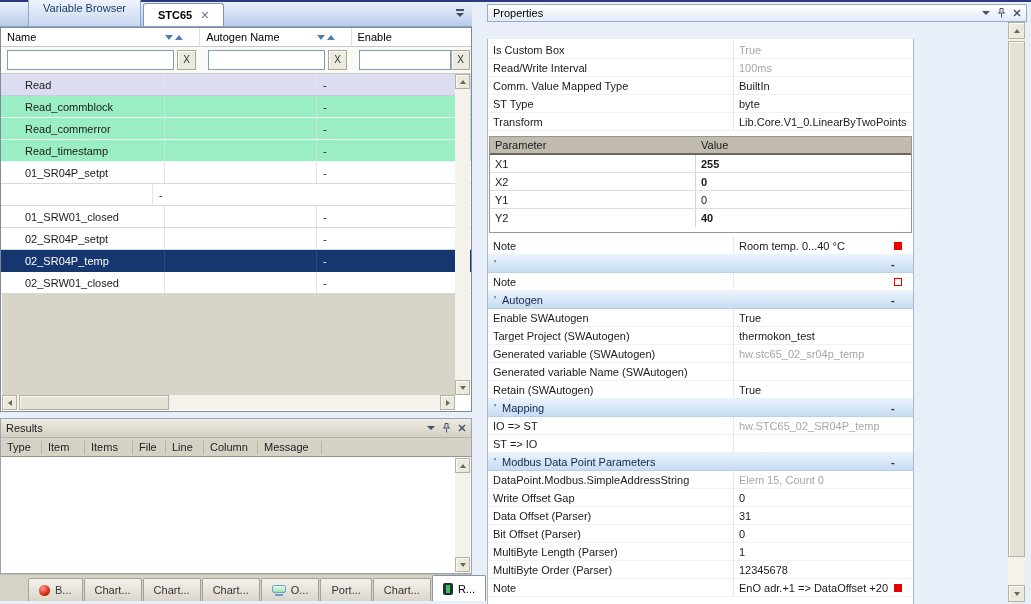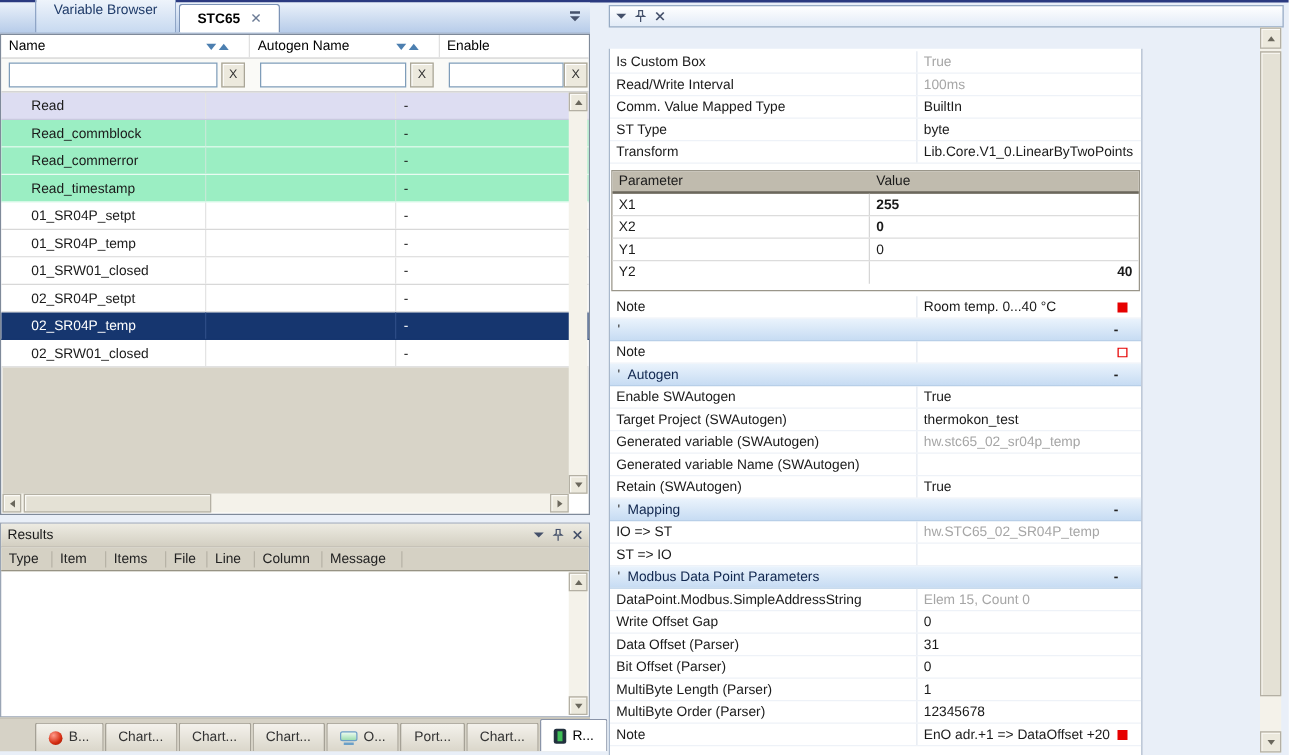--- a/index.html
+++ b/index.html
@@ -200,21 +200,20 @@
       <div class="lc c-name">Read_timestamp</div>
       <div class="lc c-auto"></div>
       <div class="lc c-en">-</div>
     </div>
     <div class="lrow">
       <div class="lc c-name">01_SR04P_setpt</div>
       <div class="lc c-auto"></div>
       <div class="lc c-en">-</div>
     </div>
     <div class="lrow">
-      <div class="lc c-name">01_SR04P_temp</div>
       <div class="lc c-auto"></div>
       <div class="lc c-en">-</div>
     </div>
     <div class="lrow">
       <div class="lc c-name">01_SRW01_closed</div>
       <div class="lc c-auto"></div>
       <div class="lc c-en">-</div>
     </div>
     <div class="lrow">
       <div class="lc c-name">02_SR04P_setpt</div>
@@ -316,20 +315,21 @@
     <div class="btab">
       <span>Chart...</span>
     </div>
     <div class="btab active">
       <span class="ic-bin"></span>
       <span>R...</span>
     </div>
   </div>
 
   <div id="props-title">
+    <span class="t">Properties</span>
     <span class="tw-icons">
       <span style="width:0;height:0;border-left:4px solid transparent;border-right:4px solid transparent;border-top:4px solid #44506A;"></span>
       <svg width="9" height="10" viewBox="0 0 9 10">
           <path d="M3 0.5 h3 v3.5 l1.5 1 h-6 l1.5 -1 z" fill="none" stroke="#44506A"></path>
           <line x1="4.5" y1="5.5" x2="4.5" y2="9.5" stroke="#44506A"></line>
         </svg>
       <svg width="8" height="8" viewBox="0 0 8 8">
           <line x1="1" y1="1" x2="7" y2="7" stroke="#44506A" stroke-width="1.4"></line>
           <line x1="7" y1="1" x2="1" y2="7" stroke="#44506A" stroke-width="1.4"></line>
         </svg>
@@ -368,21 +368,21 @@
         <div class="pc2 bold">255</div>
       </div>
       <div class="paramrow">
         <div class="pc1">X2</div>
         <div class="pc2 bold">0</div>
       </div>
       <div class="paramrow">
         <div class="pc1">Y1</div>
         <div class="pc2">0</div>
       </div>
-      <div class="paramrow" style="border-bottom:none;text-align:right;">
+      <div class="paramrow" style="border-bottom:none;">
         <div class="pc1">Y2</div>
         <div class="pc2 bold">40</div>
       </div>
       <div class="param-pad"></div>
     </div>
 
     <div class="prow">
       <div class="pname">Note</div>
       <div class="pval">
         <span>Room temp. 0...40 °C</span>

